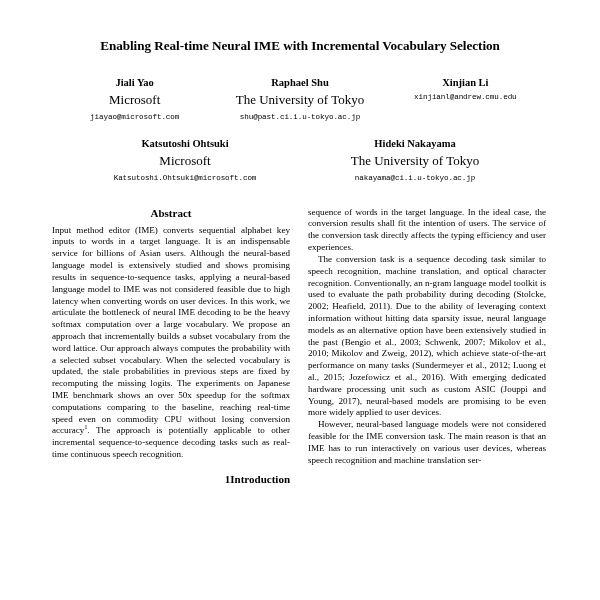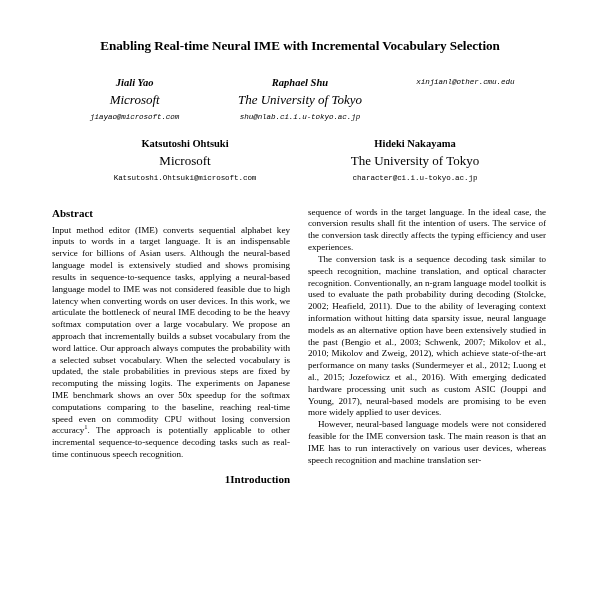--- a/index.html
+++ b/index.html
@@ -26,21 +26,20 @@
     font-size: 13.2px;
     font-weight: bold;
     line-height: 1.25;
     margin: 0 0 20px 0;
     letter-spacing: -0.05px;
   }
   .authors-row {
     display: flex;
     justify-content: space-between;
     margin: 0 0 6px 0;
-    font-style: italic;
   }
   .author-block {
     text-align: center;
     flex: 1 1 0;
   }
   .author-name {
     font-size: 10.5px;
     font-weight: bold;
     line-height: 1.5;
   }
@@ -66,20 +65,21 @@
   .columns {
     display: flex;
     gap: 18px;
     margin-top: 20px;
   }
   .col {
     width: 238px;
     flex: 0 0 238px;
   }
   .section-head {
+    text-align: center;
     font-size: 11px;
     font-weight: bold;
     margin: 0 0 6px 0;
   }
   .section-head-left {
     text-align: right;
     font-size: 11px;
     font-weight: bold;
     margin: 12px 0 4px 0;
   }
@@ -116,37 +116,38 @@
 
   <div class="authors-row">
     <div class="author-block">
       <div class="author-name">Jiali Yao</div>
       <div class="author-affil">Microsoft</div>
       <div class="author-email">jiayao@microsoft.com</div>
     </div>
     <div class="author-block">
       <div class="author-name">Raphael Shu</div>
       <div class="author-affil">The University of Tokyo</div>
-      <div class="author-email">shu@nlab.ci.i.u-tokyo.ac.jp</div>
+      <div class="author-email">shu@past.ci.i.u-tokyo.ac.jp</div>
     </div>
     <div class="author-block">
-      <div class="author-email">xinjianl@other.cmu.edu</div>
+      <div class="author-name">Xinjian Li</div>
+      <div class="author-email">xinjianl@andrew.cmu.edu</div>
     </div>
   </div>
 
   <div class="authors-row-2">
     <div class="author-block">
       <div class="author-name">Katsutoshi Ohtsuki</div>
       <div class="author-affil">Microsoft</div>
       <div class="author-email">Katsutoshi.Ohtsuki@microsoft.com</div>
     </div>
     <div class="author-block">
       <div class="author-name">Hideki Nakayama</div>
       <div class="author-affil">The University of Tokyo</div>
-      <div class="author-email">character@ci.i.u-tokyo.ac.jp</div>
+      <div class="author-email">nakayama@ci.i.u-tokyo.ac.jp</div>
     </div>
   </div>
 
   <div class="columns">
 
     <div class="col">
       <div class="section-head">Abstract</div>
       <p class="body first"><span>Input method editor (IME) converts sequential alphabet key inputs to words in a target language. It is an indispensable service for billions of Asian users. Although the neural-based language model is extensively studied and shows promising results in sequence-to-sequence tasks, applying a neural-based language model to IME was not considered feasible due to high latency when converting words on user devices. In this work, we articulate the bottleneck of neural IME decoding to be the heavy softmax computation over a large vocabulary. We propose an approach that incrementally builds a subset vocabulary from the word lattice. Our approach always computes the probability with a selected subset vocabulary. When the selected vocabulary is updated, the stale probabilities in previous steps are fixed by recomputing the missing logits. The experiments on Japanese IME benchmark shows an over 50x speedup for the softmax computations comparing to the baseline, reaching real-time speed even on commodity CPU without losing conversion accuracy</span><sup>1</sup><span>. The approach is potentially applicable to other incremental sequence-to-sequence decoding tasks such as real-time continuous speech recognition.</span></p>
 
       <div class="section-head-left"><span class="secnum">1</span><span>Introduction</span></div>

